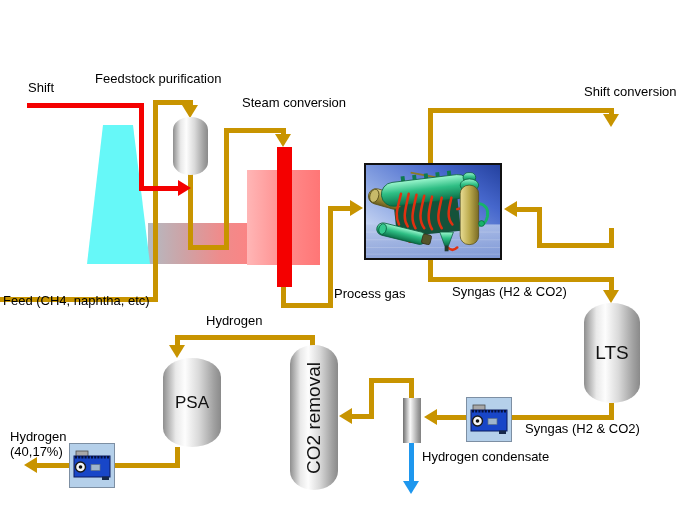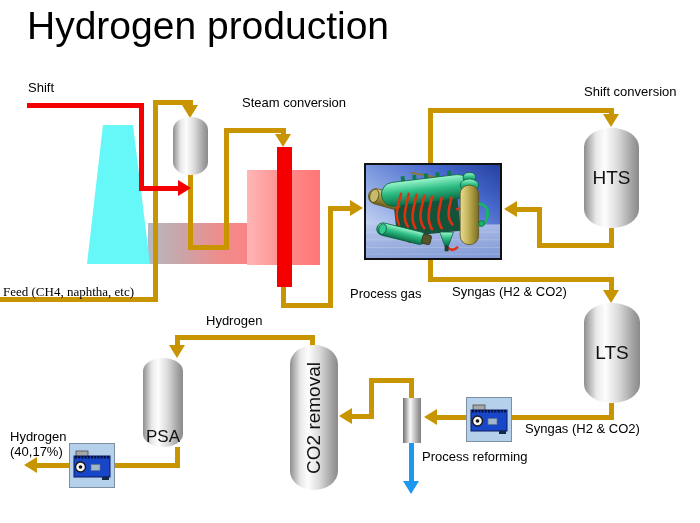--- a/index.html
+++ b/index.html
@@ -40,21 +40,20 @@
   #reformer-img{left:364px;top:163px;width:138px;height:97px;border:2px solid #111;}
   #compressor-syngas{left:466px;top:397px;width:46px;height:45px;}
   #compressor-hydrogen{left:69px;top:443px;width:46px;height:45px;}
   svg{display:block;width:100%;height:100%;}
 </style>
 </head>
 <body>
 
 <div id="stage">
 
-  <div id="title">Hydrogen production</div>
 
   <div id="heat-band"></div>
   <div id="furnace"></div>
   <div id="reformer-glow"></div>
   <div id="reformer-tube"></div>
 
   <div class="pipe" style="left:0;top:297px;width:158px;height:5px;"></div>
   <div class="pipe" style="left:153px;top:100px;width:5px;height:202px;"></div>
   <div class="pipe" style="left:153px;top:100px;width:40px;height:5px;"></div>
   <div class="pipe" style="left:188px;top:100px;width:5px;height:6px;"></div>
@@ -110,27 +109,24 @@
 
   <div class="steam" style="left:27px;top:103px;width:117px;height:5px;"></div>
   <div class="steam" style="left:139px;top:103px;width:5px;height:88px;"></div>
   <div class="steam" style="left:139px;top:186px;width:40px;height:5px;"></div>
   <div class="arr red-right" style="left:178px;top:180px;"></div>
 
   <div style="position:absolute;left:409px;top:443px;width:5px;height:39px;background:#1e97ee;"></div>
   <div class="arr blue-down" style="left:403px;top:481px;"></div>
 
   <div class="vessel" style="left:173px;top:117px;width:35px;height:58px;border-radius:17px/13px;"></div>
-  <div class="vessel" style="left:584px;top:128px;width:55px;height:100px;border-radius:27px/19px;">
-    <span class="vlabel">HTS</span>
-  </div>
   <div class="vessel" style="left:584px;top:303px;width:56px;height:100px;border-radius:28px/19px;">
     <span class="vlabel">LTS</span>
   </div>
-  <div class="vessel" style="left:143px;top:358px;width:40px;height:89px;border-radius:29px/19px;align-items:flex-end;">
+  <div class="vessel" style="left:163px;top:358px;width:58px;height:89px;border-radius:29px/19px;">
     <span class="vlabel" style="font-size:17px;">PSA</span>
   </div>
   <div class="vessel" style="left:290px;top:345px;width:48px;height:145px;border-radius:24px/19px;">
     <span class="vlabel-vert">CO2 removal</span>
   </div>
   <div id="separator"></div>
 
   <div class="img-box" id="reformer-img">
     <svg viewBox="0 0 138 97" preserveAspectRatio="none">
       <defs>
@@ -228,26 +224,27 @@
       <rect x="5" y="13" width="36" height="21" fill="#1846c8" stroke="#0a1a60"></rect>
       <line x1="6" y1="14.2" x2="40" y2="14.2" stroke="#05103c" stroke-width="2.4" stroke-dasharray="2 1.2"></line>
       <circle cx="11.5" cy="24" r="5" fill="#f5f5f5" stroke="#1a1a1a" stroke-width="1.4"></circle>
       <circle cx="11.5" cy="24" r="1.8" fill="#111"></circle>
       <rect x="22" y="21.5" width="9" height="6" fill="#9fb6cc" stroke="#5f7288" stroke-width="0.7"></rect>
       <rect x="33" y="33.5" width="7" height="3.5" fill="#16284a"></rect>
     </svg>
   </div>
 
   <div class="lbl" style="left:28px;top:80px;">Shift</div>
+  <div class="lbl" style="left:95px;top:71px;">Feedstock purification</div>
   <div class="lbl" style="left:242px;top:95px;">Steam conversion</div>
   <div class="lbl" style="left:584px;top:84px;text-align:center;">Shift conversion</div>
-  <div class="lbl" style="left:3px;top:284px;font-family:Liberation Serif, serif;">Feed (CH4, naphtha, etc)</div>
-  <div class="lbl" style="left:334px;top:286px;padding-left:16px;">Process gas</div>
+  <div class="lbl" style="left:3px;top:293px;">Feed (CH4, naphtha, etc)</div>
+  <div class="lbl" style="left:334px;top:286px;">Process gas</div>
   <div class="lbl" style="left:452px;top:284px;">Syngas (H2 &amp; CO2)</div>
   <div class="lbl" style="left:206px;top:313px;">Hydrogen</div>
   <div class="lbl" style="left:525px;top:421px;">Syngas (H2 &amp; CO2)</div>
-  <div class="lbl" style="left:422px;top:449px;">Process reforming</div>
+  <div class="lbl" style="left:422px;top:449px;">Hydrogen condensate</div>
   <div class="lbl" style="left:10px;top:429px;">
     <span style="display:block;">Hydrogen</span>
     <span style="display:block;">(40,17%)</span>
   </div>
 
 </div>
 
 </body></html>

